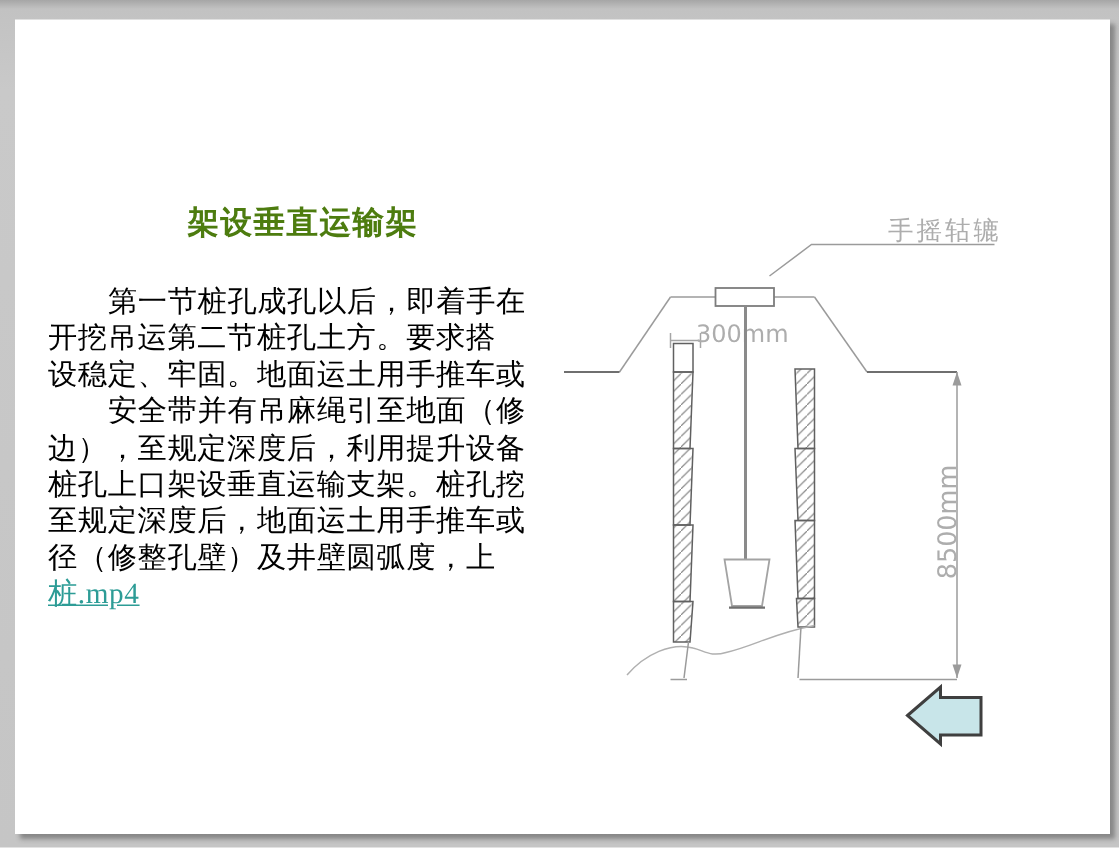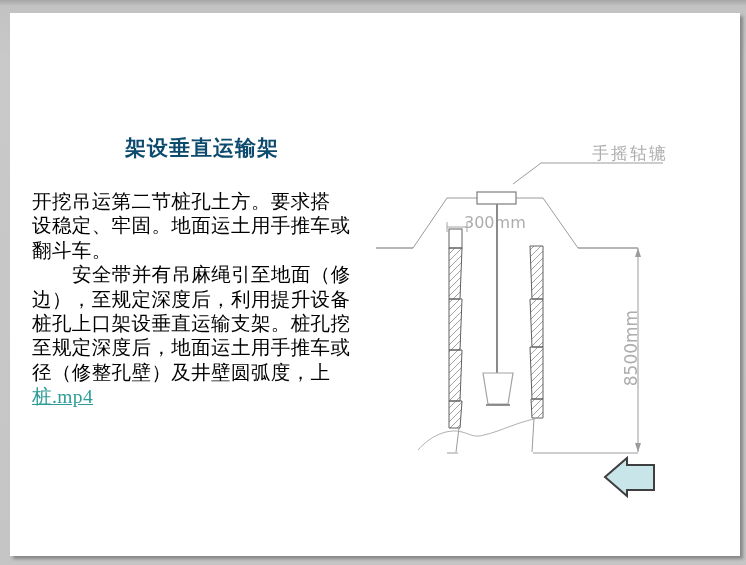--- a/index.html
+++ b/index.html
@@ -8,21 +8,21 @@
     background:linear-gradient(#a6a6a6 0px,#c2c2c2 6px,#c9c9c9 60px,#c5c5c5 100%);
     font-family:"Liberation Serif","DejaVu Serif",serif;
   }
   .slide{
     position:absolute;left:10px;top:13px;width:730px;height:543px;
     background:#ffffff;
     box-shadow:3px 3px 3px rgba(60,60,60,0.45);
   }
   .title{
     position:absolute;left:115px;top:121px;margin:0;
-    font-size:21px;font-weight:bold;color:#0c4a6e;letter-spacing:1px;
+    font-size:21px;font-weight:bold;color:#4d7c0f;letter-spacing:1px;
     font-family:"Liberation Serif","DejaVu Serif",serif;
   }
   .body-text{
     position:absolute;left:22px;top:177px;width:340px;
     font-size:19.5px;line-height:24.4px;color:#000;letter-spacing:0.4px;
     white-space:nowrap;
   }
   .line{height:24.4px;}
   .line.ind{padding-left:40px;}
   a.doclink{
@@ -37,23 +37,23 @@
   }
 </style>
 </head>
 <body>
 
 <div class="slide">
 
   <h1 class="title">架设垂直运输架</h1>
 
   <div class="body-text">
+    <div class="line ind">第一节桩孔成孔以后，即着手在</div>
     <div class="line">开挖吊运第二节桩孔土方。要求搭</div>
     <div class="line">设稳定、牢固。地面运土用手推车或</div>
-    <div class="line">翻斗车。</div>
     <div class="line ind">安全带并有吊麻绳引至地面（修</div>
     <div class="line">边），至规定深度后，利用提升设备</div>
     <div class="line">桩孔上口架设垂直运输支架。桩孔挖</div>
     <div class="line">至规定深度后，地面运土用手推车或</div>
     <div class="line">径（修整孔壁）及井壁圆弧度，上</div>
     <div class="line"><a class="doclink">桩.mp4</a></div>
   </div>
 
   <svg class="diagram" width="310" height="380" viewBox="0 0 310 380">
     <defs>

